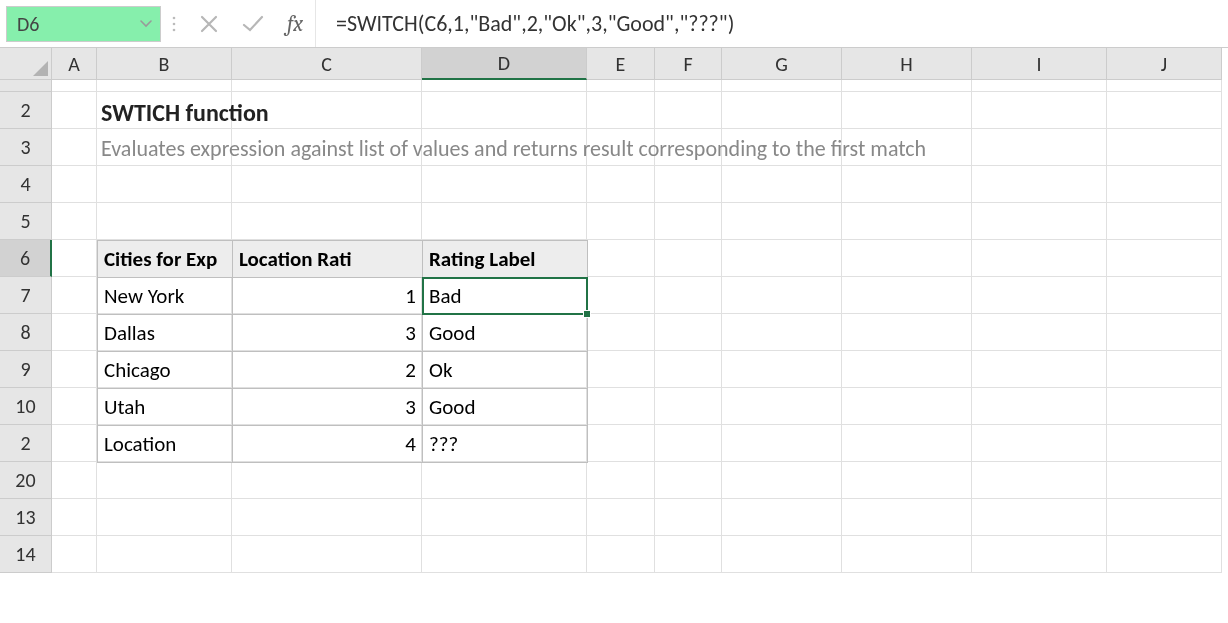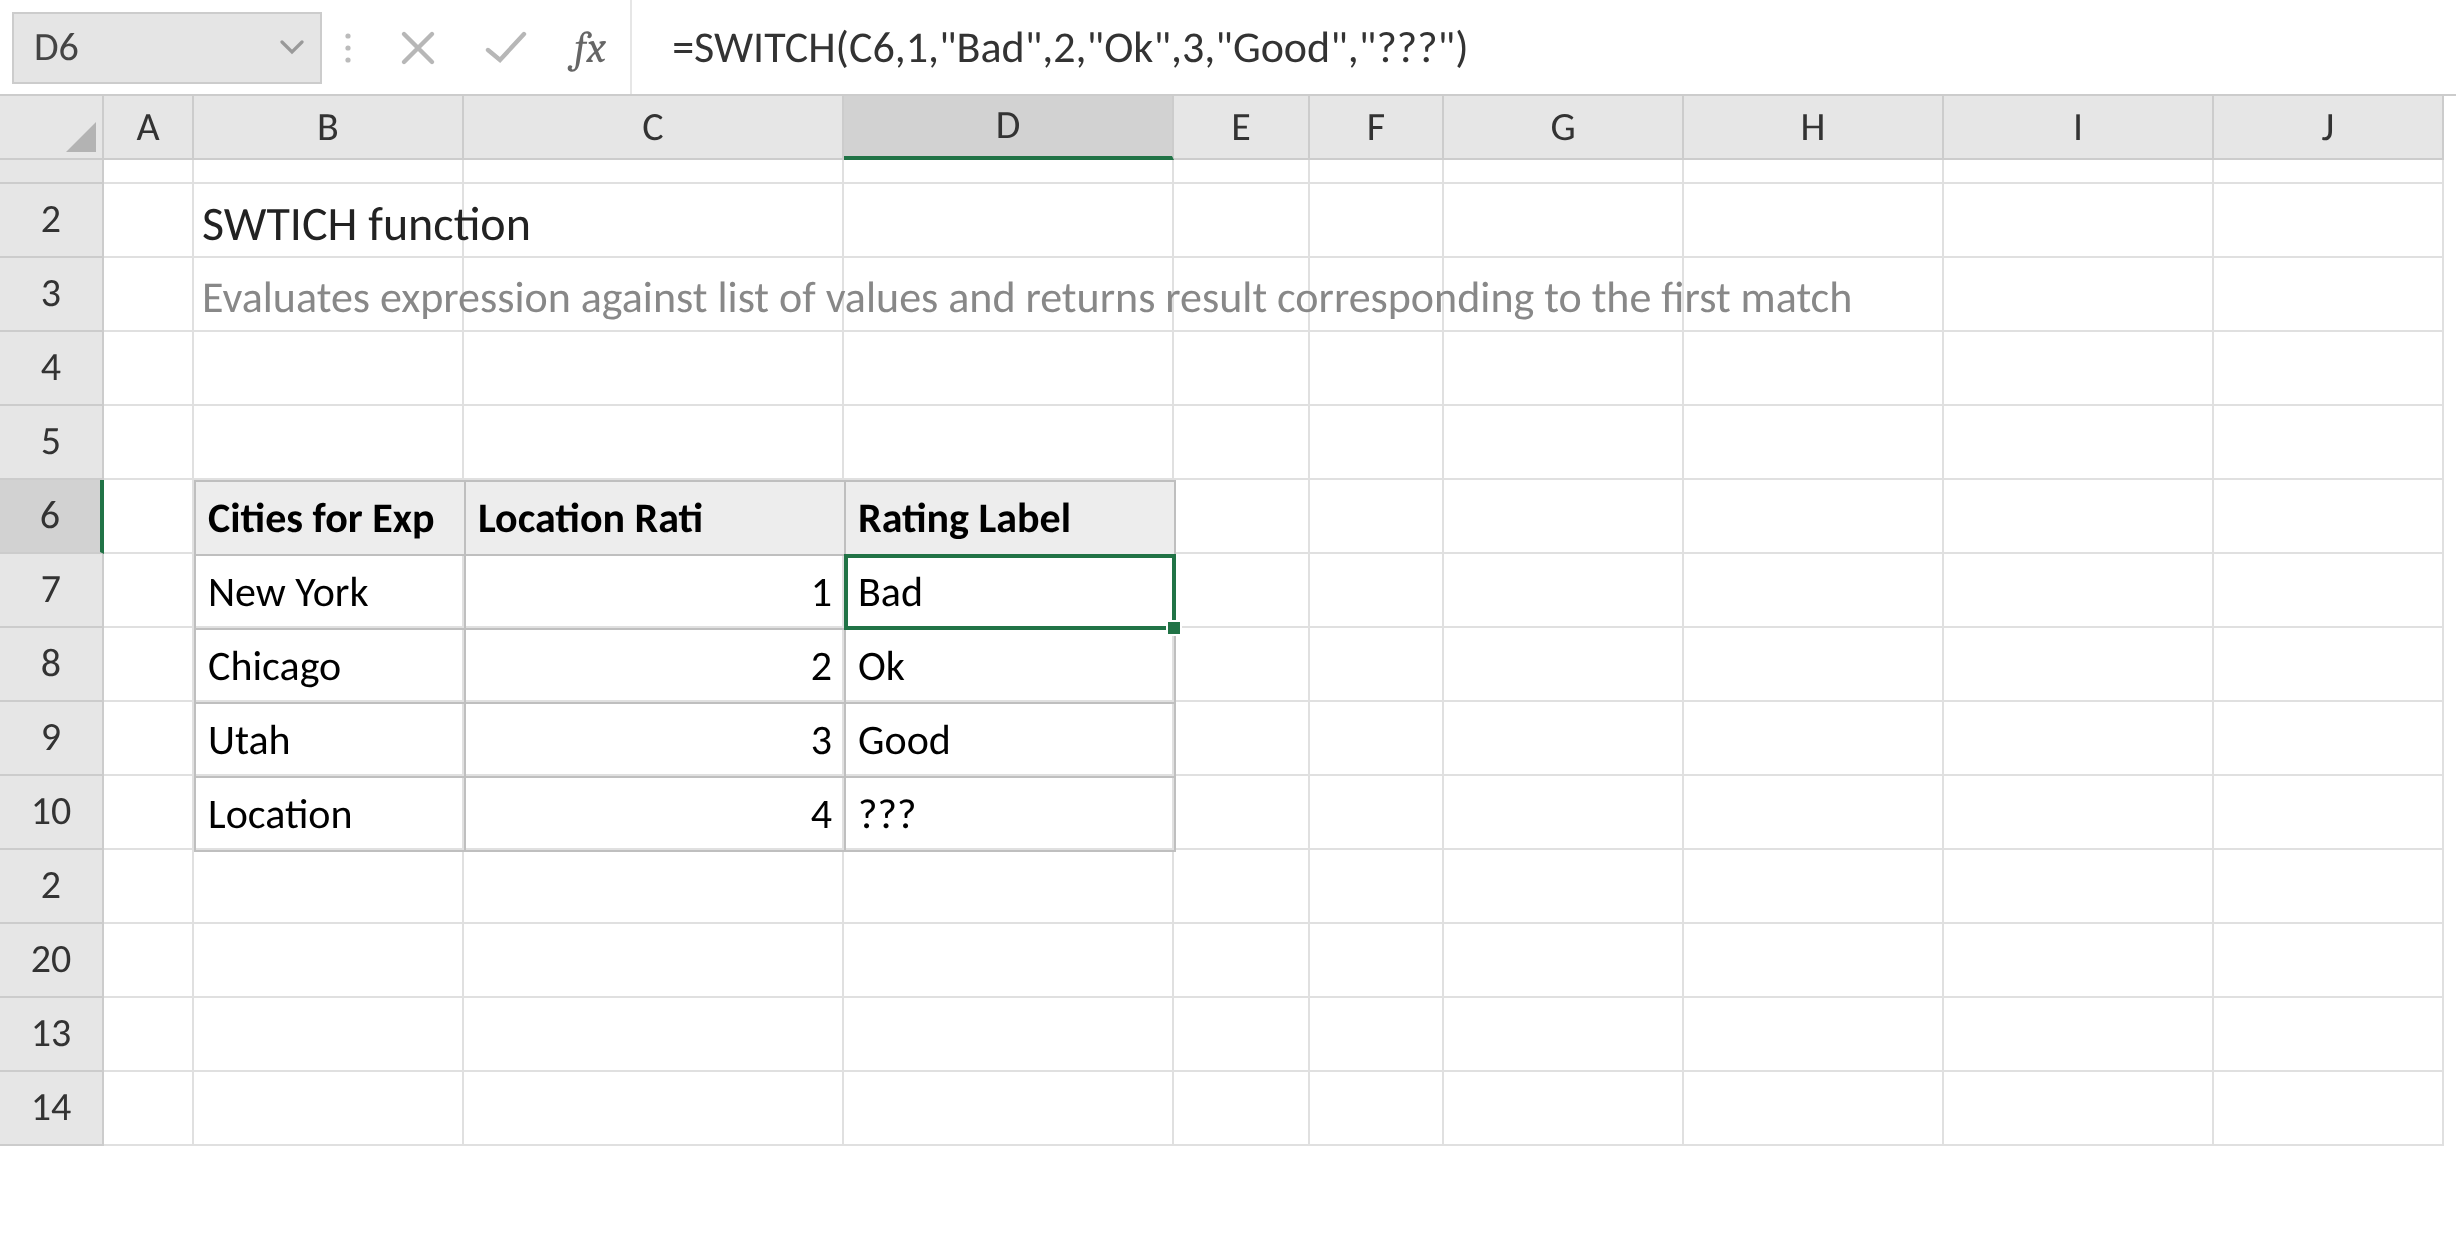--- a/index.html
+++ b/index.html
@@ -23,21 +23,21 @@
       width: 155px;
       height: 36px;
       display: flex;
       align-items: center;
       justify-content: space-between;
       padding: 0 8px 0 10px;
       border: 1px solid #ccc;
       margin: 4px 0 4px 6px;
       font-size: 20px;
       color: #444;
-      background: #e5e5e5;
+      background: #86efac;
     }
     .name-dropdown {
       color: #888;
       font-size: 13px;
     }
     .fb-divider {
       width: 10px;
       height: 38px;
       display: flex;
       align-items: center;
@@ -147,21 +147,21 @@
       white-space: nowrap;
       background: #fff;
     }
     .data-areas {
       position: absolute;
       inset: 0;
     }
     .title-text {
       position: absolute;
       font-size: 24px;
-      font-weight: normal;
+      font-weight: bold;
       color: #222;
     }
     .sub-text {
       position: absolute;
       font-size: 22px;
       color: #888;
     }
     .data-table {
       position: absolute;
       border-collapse: collapse;
@@ -419,20 +419,25 @@
             <th style="width:165px;">Rating Label</th>
           </tr>
         </thead>
         <tbody id="main-tbody">
             <tr>
               <td>New York</td>
               <td class="num">1</td>
               <td>Bad</td>
             </tr>
             <tr>
+              <td>Dallas</td>
+              <td class="num">3</td>
+              <td>Good</td>
+            </tr>
+            <tr>
               <td>Chicago</td>
               <td class="num">2</td>
               <td>Ok</td>
             </tr>
             <tr>
               <td>Utah</td>
               <td class="num">3</td>
               <td>Good</td>
             </tr>
             <tr>

